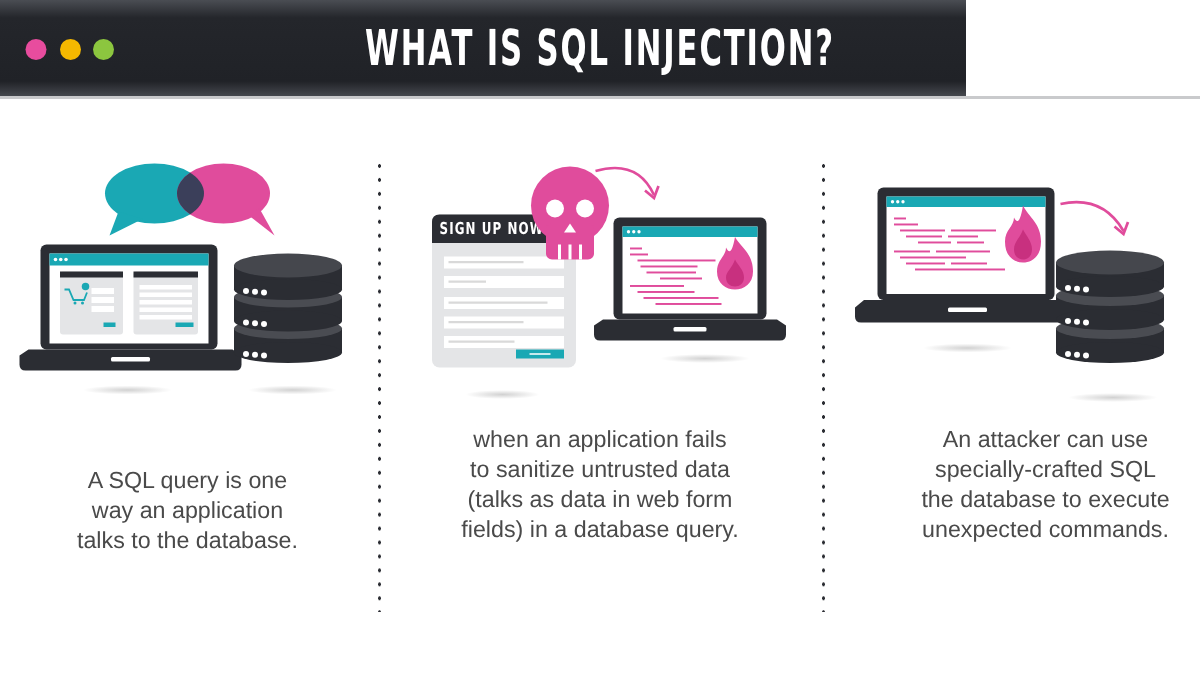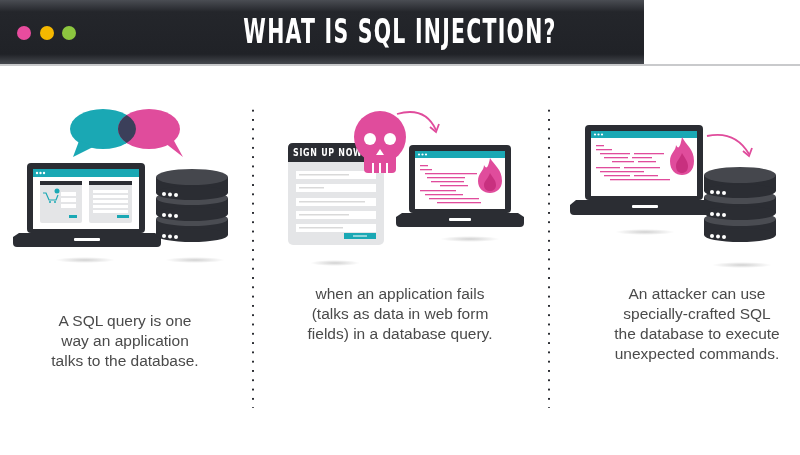--- a/index.html
+++ b/index.html
@@ -221,20 +221,21 @@
 </div>
 
 <div class="caption" style="left:0px;top:288px;width:250px;margin-top:23px;">
   <span>A SQL query is one</span>
   <span>way an application</span>
   <span>talks to the database.</span>
 </div>
 
 <div class="caption" style="left:270px;top:284px;width:260px;">
   <span>when an application fails</span>
+  <span>to sanitize untrusted data</span>
   <span>(talks as data in web form</span>
   <span>fields) in a database query.</span>
 </div>
 
 <div class="caption" style="left:572px;top:284px;width:250px;">
   <span>An attacker can use</span>
   <span>specially-crafted SQL</span>
   <span>the database to execute</span>
   <span>unexpected commands.</span>
 </div>

